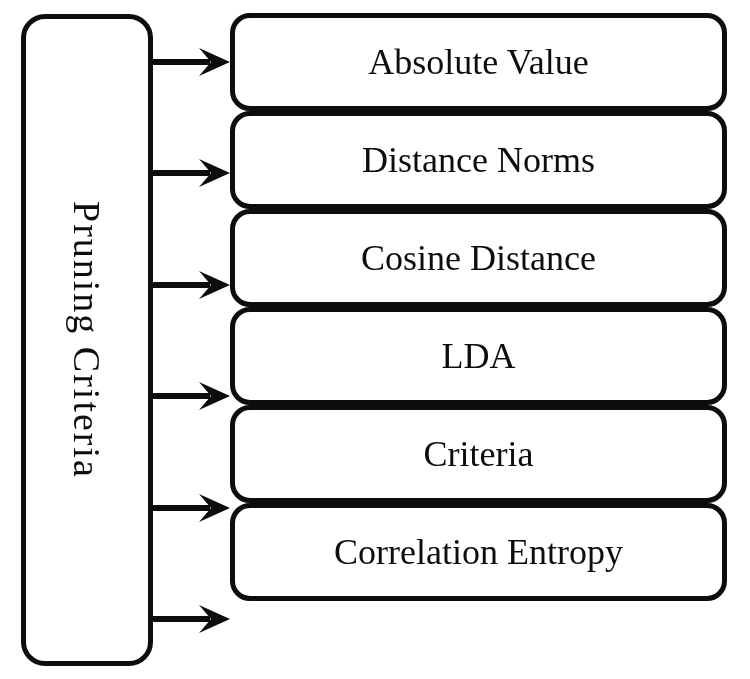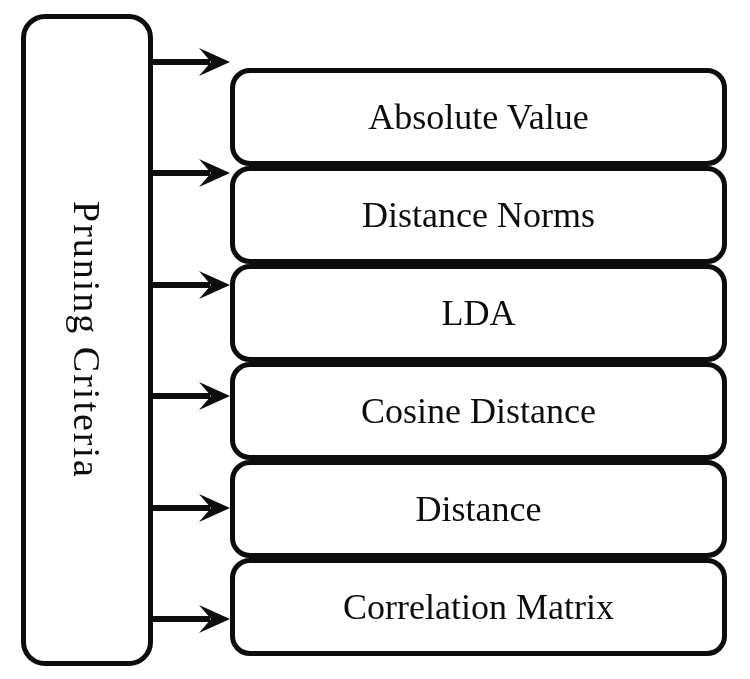--- a/index.html
+++ b/index.html
@@ -31,21 +31,21 @@
     text-orientation:mixed;
     font-size:38px;
     letter-spacing:2px;
     white-space:nowrap;
     color:var(--ink);
   }
   .criteria-col{
     position:absolute;
     left:230px;top:13px;
     width:497px;height:643px;
-    display:flex;flex-direction:column;justify-content:flex-end;
+    display:flex;flex-direction:column;justify-content:flex-start;
   }
   .criterion{
     height:98px;
     box-sizing:border-box;
     border:5px solid var(--ink);
     border-radius:20px;
     background:var(--fill);
     display:flex;align-items:center;justify-content:center;
     font-size:36px;
     color:var(--ink);
@@ -95,26 +95,26 @@
   </svg>
 
   <div class="criteria-col">
     <div class="criterion">
       <span>Absolute Value</span>
     </div>
     <div class="criterion">
       <span>Distance Norms</span>
     </div>
     <div class="criterion">
+      <span>Cosine Distance</span>
+    </div>
+    <div class="criterion">
       <span>LDA</span>
     </div>
     <div class="criterion">
-      <span>Cosine Distance</span>
+      <span>Criteria</span>
     </div>
     <div class="criterion">
-      <span>Distance</span>
-    </div>
-    <div class="criterion">
-      <span>Correlation Matrix</span>
+      <span>Correlation Entropy</span>
     </div>
   </div>
 
 </div>
 
 </body></html>

